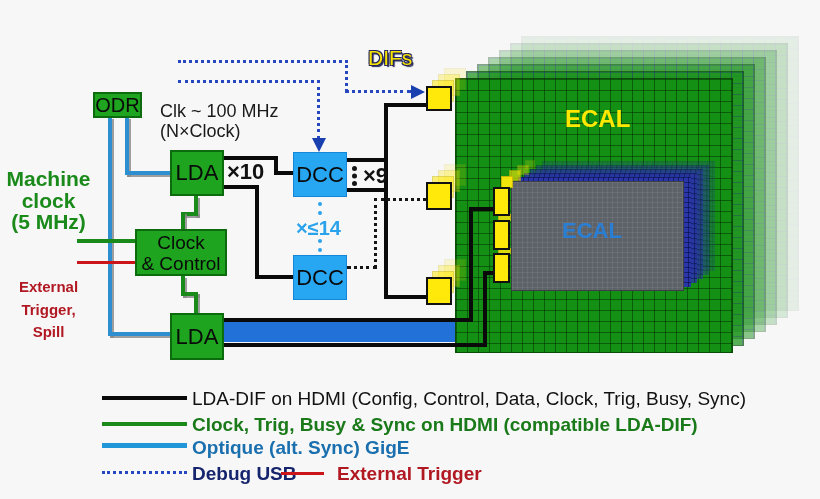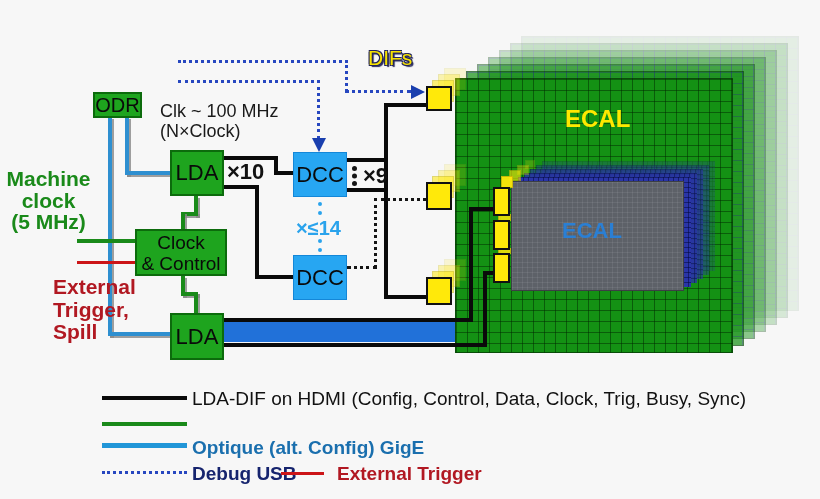--- a/index.html
+++ b/index.html
@@ -46,21 +46,21 @@
   .vdots-black{position:absolute;width:0;border-left:5px dotted #151515;}
   .vdots-cyan{position:absolute;width:0;border-left:4px dotted #2aa3ec;}
   
   .t{position:absolute;white-space:nowrap;}
   .bold{font-weight:bold;}
   .difs-label{font-size:21px;font-weight:normal;color:#f7e300;
     text-shadow:-1px -1px 0 #23255a,1px -1px 0 #23255a,-1px 1px 0 #23255a,1px 1px 0 #23255a,2px 2px 1px #23255a;}
   .hcal-label{font-size:24px;font-weight:bold;color:#ffe800;}
   .ecal-label{font-size:22px;font-weight:bold;color:#2a7fd4;}
   .mclock{color:#1a8a1a;font-weight:bold;font-size:21px;text-align:center;line-height:21.5px;}
-  .etrig{color:#b11822;font-weight:bold;font-size:21px;text-align:left;line-height:22.5px;margin-left:47px;}
+  .etrig{color:#b11822;font-weight:bold;font-size:15px;text-align:center;line-height:22.5px;}
   .mclock span,.etrig span{display:block;}
   .clk{font-size:18px;text-align:left;line-height:20px;color:#1a1a1a;}
   .clk span{display:block;}
   .leg{font-size:19px;}
 </style>
 </head>
 <body>
 
 <div id="stage">
 
@@ -194,23 +194,24 @@
   <div class="t etrig" style="left:6px;top:276px;width:85px;">
     <span>External</span>
     <span>Trigger,</span>
     <span>Spill</span>
   </div>
 
   <div class="abs" style="left:102px;top:396px;width:85px;height:4px;background:#0a0a0a;"></div>
   <div class="t leg" style="left:192px;top:388px;color:#111;">LDA-DIF on HDMI (Config, Control, Data, Clock, Trig, Busy, Sync)</div>
 
   <div class="abs" style="left:102px;top:422px;width:85px;height:4px;background:#1a8a1a;"></div>
+  <div class="t leg bold" style="left:192px;top:414px;color:#1a7a1a;">Clock, Trig, Busy &amp; Sync on HDMI (compatible LDA-DIF)</div>
 
   <div class="abs" style="left:102px;top:443px;width:85px;height:5px;background:#2196d8;"></div>
-  <div class="t leg bold" style="left:192px;top:437px;color:#1a6fae;">Optique (alt. Config) GigE</div>
+  <div class="t leg bold" style="left:192px;top:437px;color:#1a6fae;">Optique (alt. Sync) GigE</div>
 
   <div class="udot-h" style="left:102px;top:471px;width:85px;"></div>
   <div class="t leg bold" style="left:192px;top:463px;color:#16246e;">Debug USB</div>
 
   <div class="abs" style="left:281px;top:472px;width:43px;height:3px;background:#cc1518;"></div>
   <div class="t leg bold" style="left:337px;top:463px;color:#b11822;">External Trigger</div>
 
 </div>
 
 </body></html>

